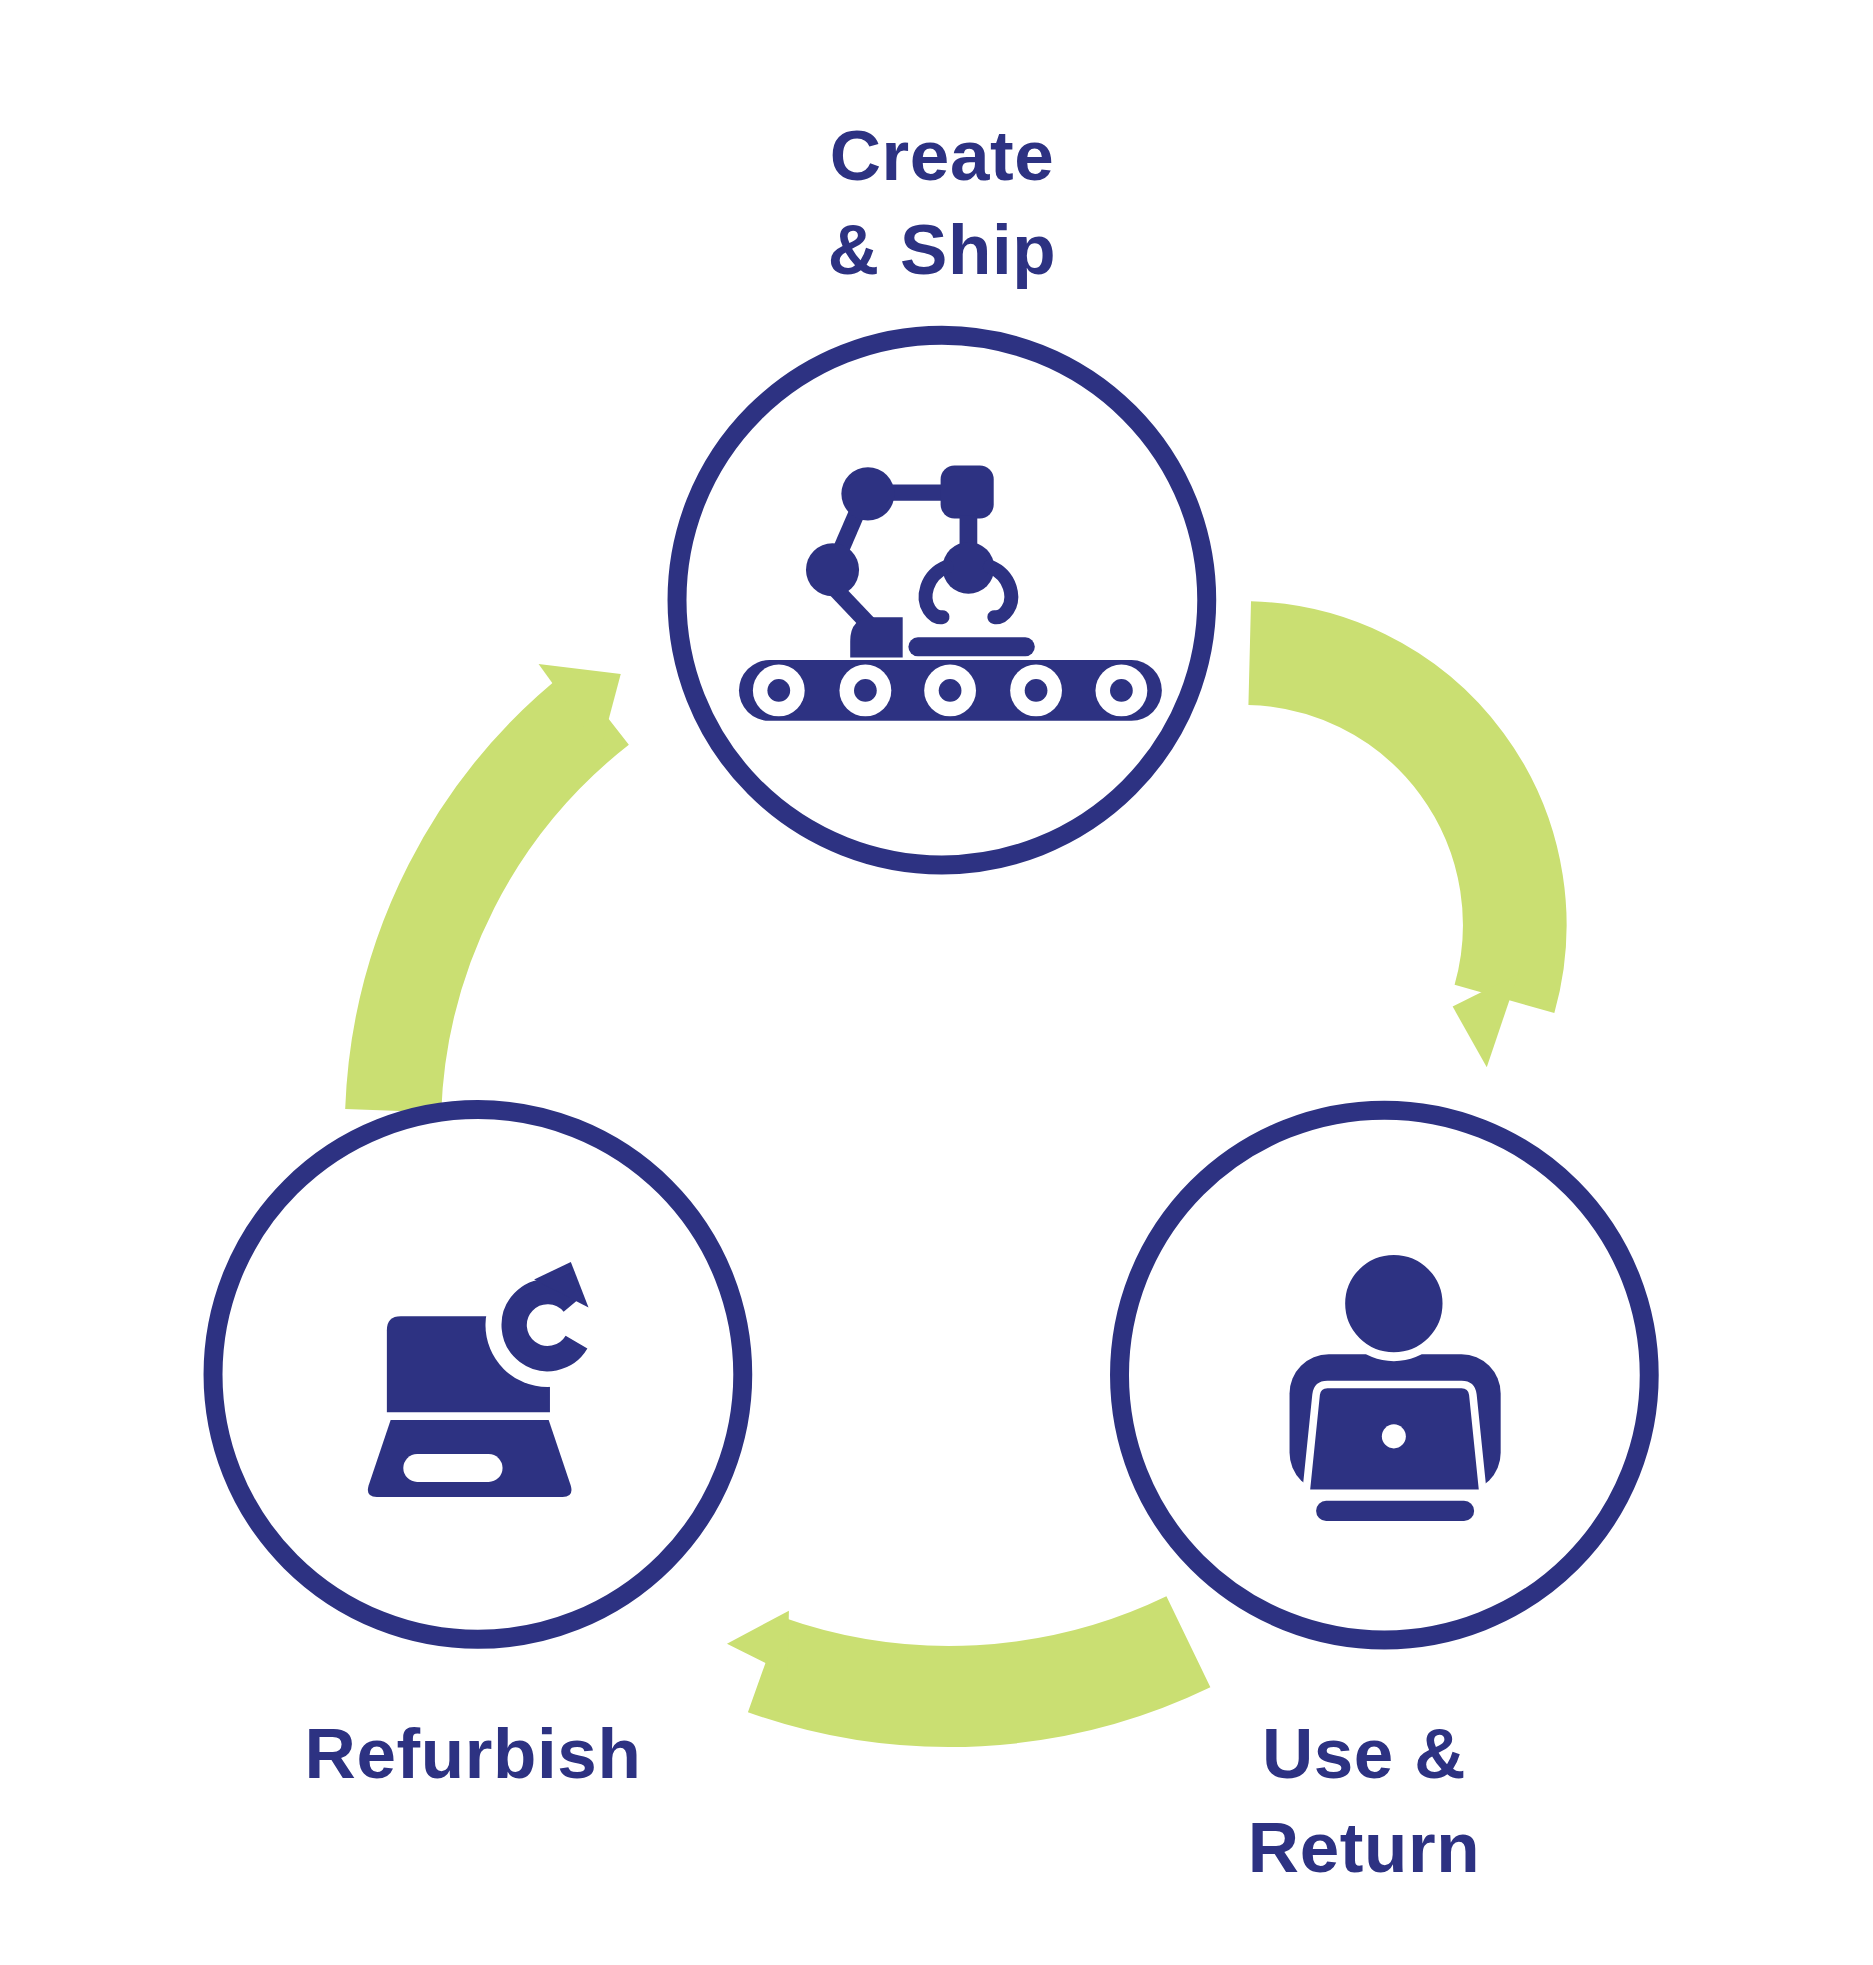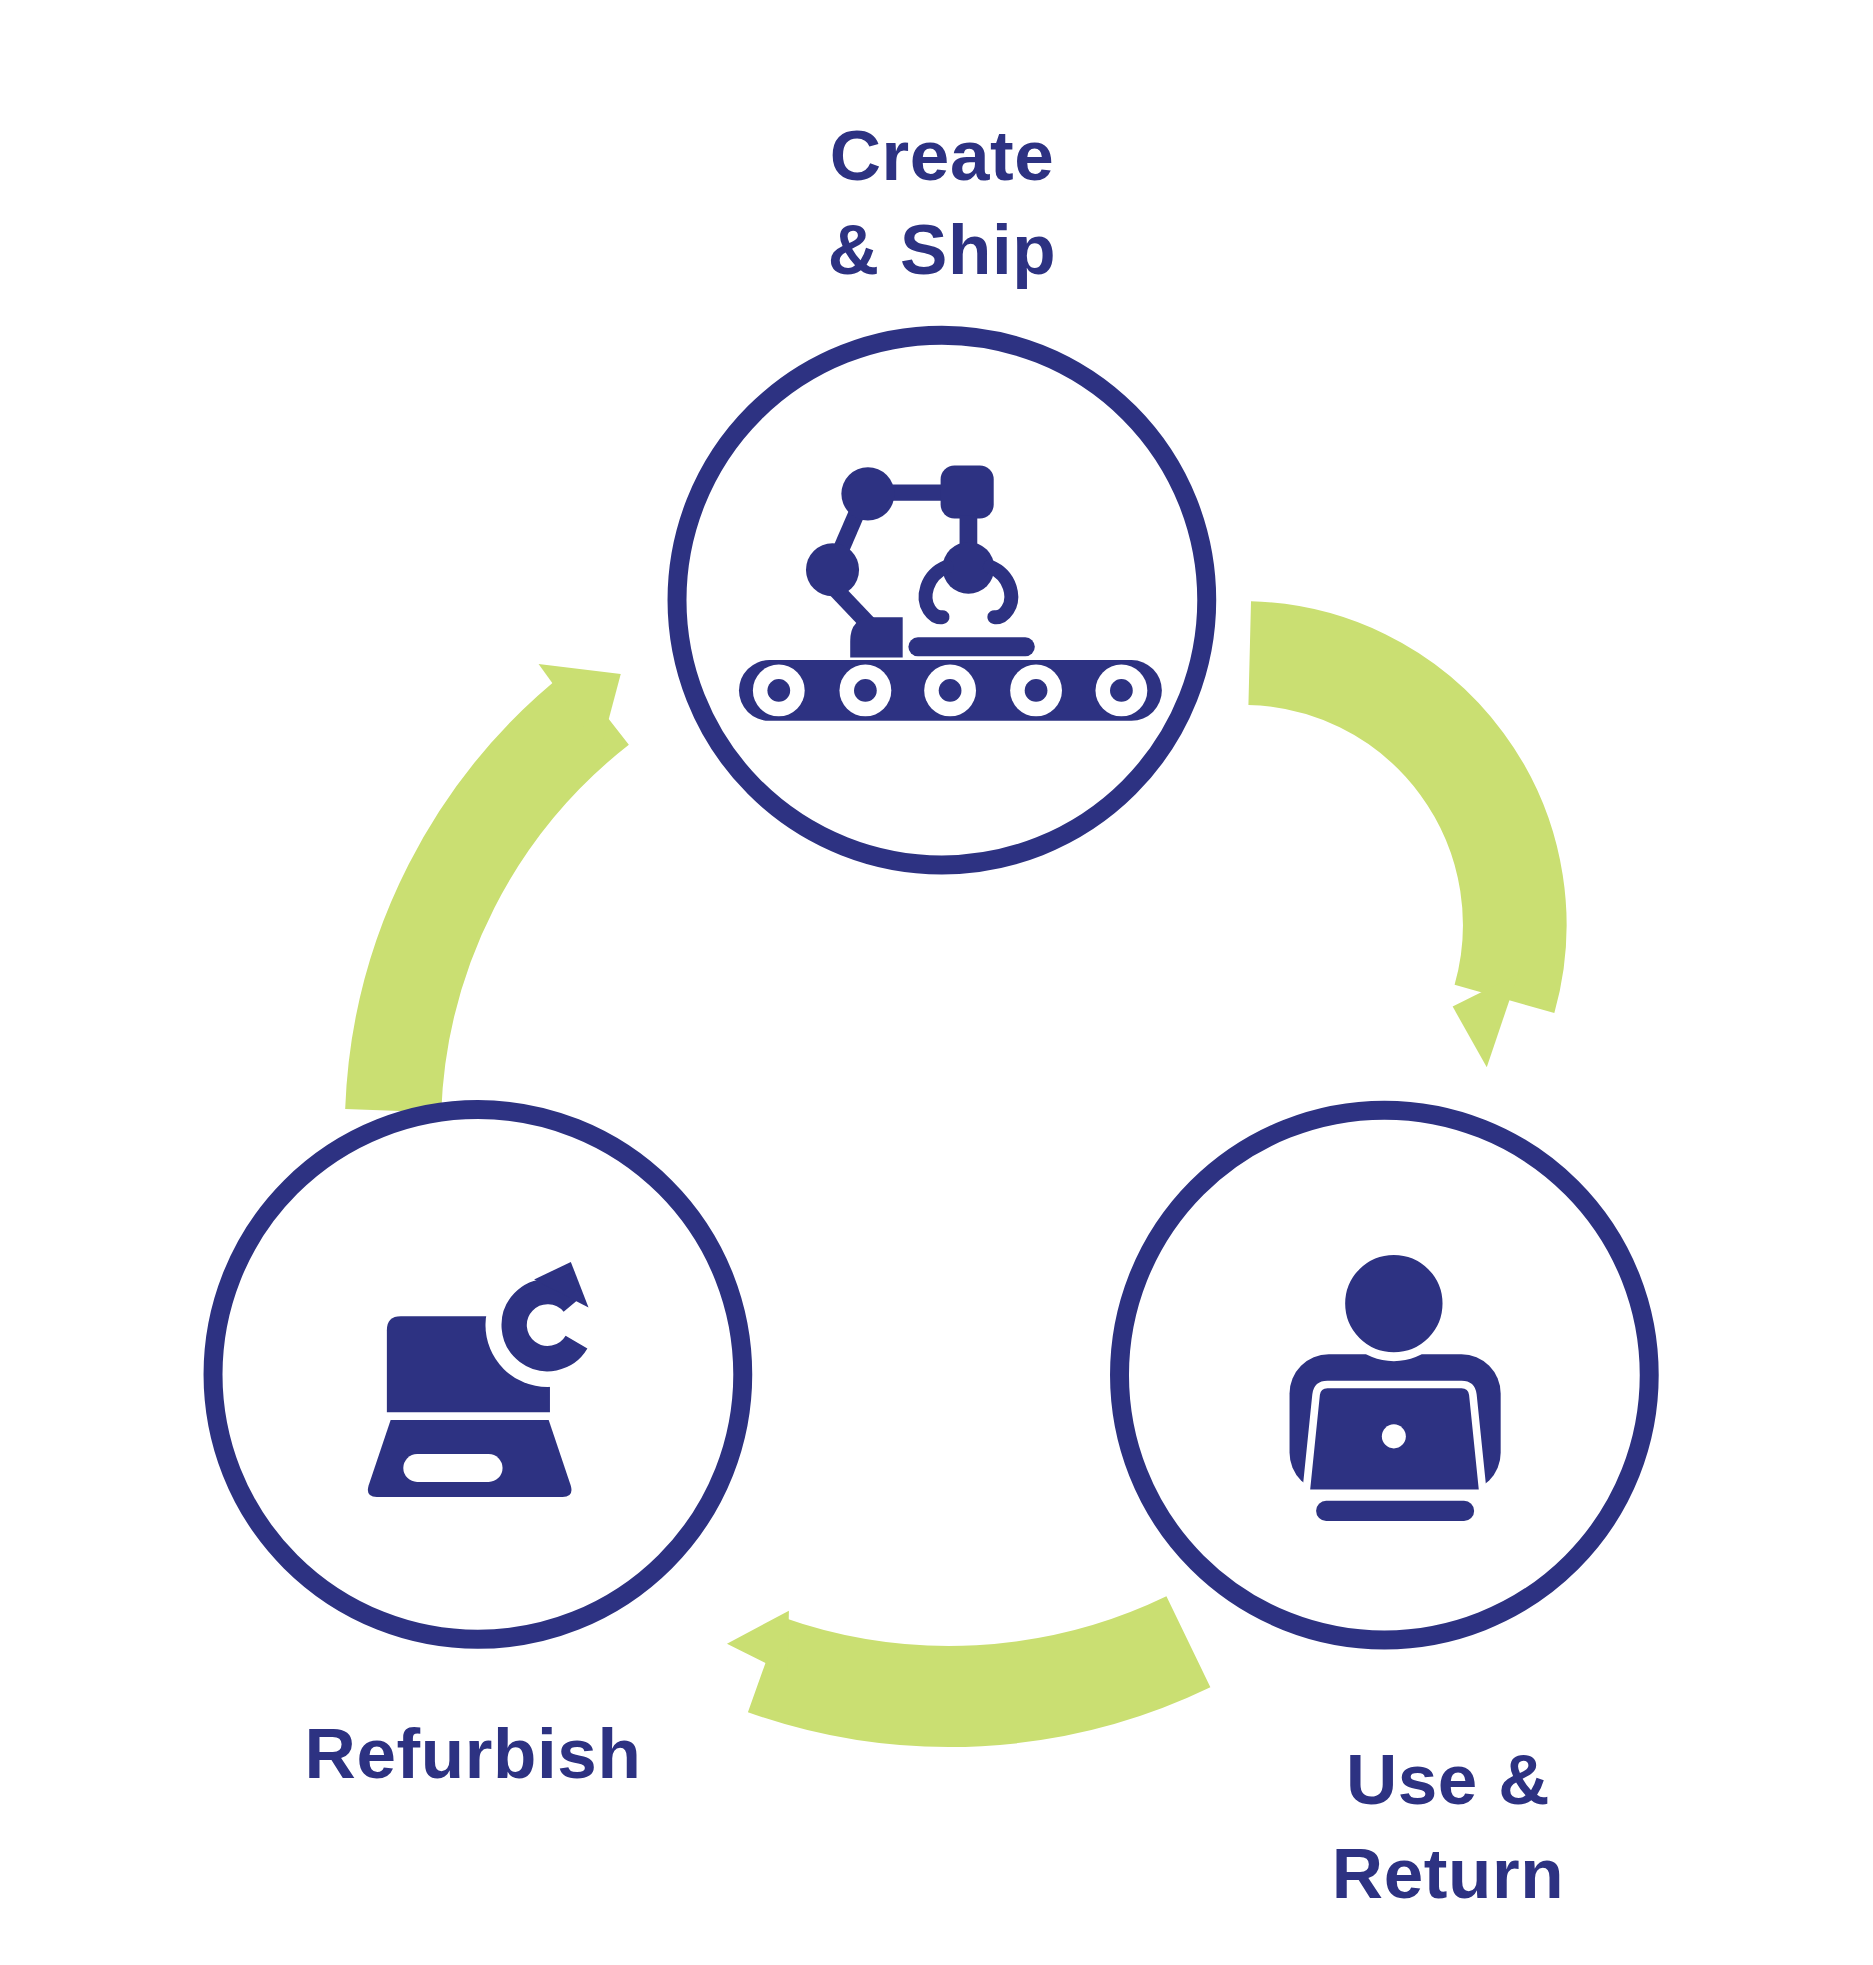--- a/index.html
+++ b/index.html
@@ -22,21 +22,21 @@
     width:708px;
     text-align:center;
     font-weight:700;
     font-size:71px;
     line-height:94px;
     letter-spacing:0.6px;
     color:var(--navy);
   }
   .label-top{left:588px;top:109px;}
   .label-bl{left:119px;top:1707px;}
-  .label-br{left:1094px;top:1707px;margin-top:26px;}
+  .label-br{left:1010px;top:1707px;}
   .navy{fill:var(--navy);}
   .whitefill{fill:var(--white);}
   .green{fill:var(--green);}
   .node-circle{fill:var(--white);stroke:var(--navy);stroke-width:30px;}
   .arc{fill:none;stroke:var(--green);}
   .navy-line{stroke:var(--navy);fill:none;}
 </style>
 </head>
 <body>
 

